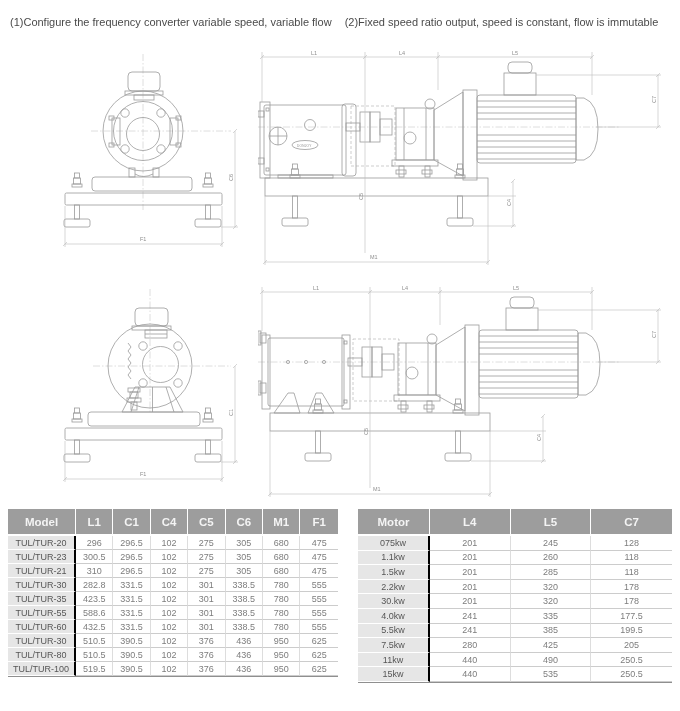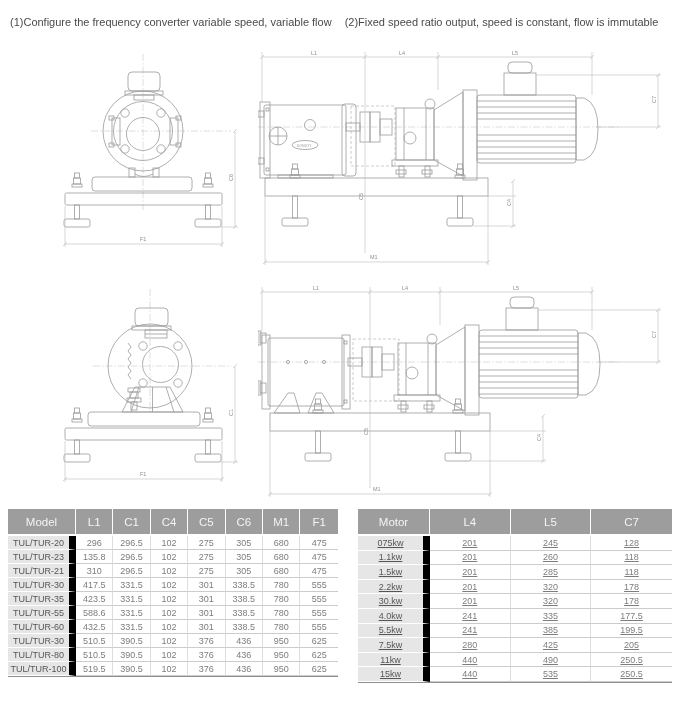--- a/index.html
+++ b/index.html
@@ -13,28 +13,28 @@
   .dim{stroke:#bcbcbc;stroke-width:.6;fill:none;}
   .cl{stroke:#c3c3c3;stroke-width:.55;fill:none;stroke-dasharray:7 2 1.5 2;}
   .dsh{stroke:#adadad;stroke-width:.6;fill:none;stroke-dasharray:3 2;}
   .dimlbl{font-family:"Liberation Sans",sans-serif;font-size:5.5px;fill:#8f8f8f;}
   .brand{font-family:"Liberation Sans",sans-serif;font-size:3.2px;fill:#8f8f8f;letter-spacing:.2px;}
   
   table{border-collapse:separate;border-spacing:0;table-layout:fixed;position:absolute;
         border-bottom:1px solid #8f8f8f;}
   #dims-table{left:8px;top:509px;width:330px;}
   #motor-table{left:358px;top:509px;width:314px;}
-  th{background:#9d9d9d;color:#f4f4f4;font-size:11.5px;font-weight:400;height:23px;
+  th{background:#9d9d9d;color:#f4f4f4;font-size:11.5px;font-weight:700;height:23px;
      border-bottom:2px solid #ffffff;}
   th:not(:last-child){border-right:1px solid #ffffff;}
   td{font-size:9px;color:#7d7d7d;text-align:center;height:13px;padding:0;
      border-bottom:1px solid #cccccc;background:#ffffff;}
   td:not(:last-child){border-right:1px solid #dddddd;}
-  td.rowhead{background:#e6e6e6;color:#565656;border-bottom:1px solid #ffffff;border-right:7px solid #000000;}
-  #motor-table td{height:13.6px;text-decoration:underline;}
+  td.rowhead{background:#e6e6e6;color:#565656;border-bottom:1px solid #ffffff;border-right:2px solid #000000;}
+  #motor-table td{height:13.6px;}
 </style>
 </head>
 <body>
 
 <div class="page">
 
   <div class="note">
     <span class="gap">(1)Configure the frequency converter variable speed, variable flow</span><span>(2)Fixed speed ratio output, speed is constant, flow is immutable</span>
   </div>
 
@@ -379,41 +379,41 @@
           <td>296</td>
           <td>296.5</td>
           <td>102</td>
           <td>275</td>
           <td>305</td>
           <td>680</td>
           <td>475</td>
         </tr>
         <tr>
           <td class="rowhead">TUL/TUR-23</td>
-          <td>135.8</td>
+          <td>300.5</td>
           <td>296.5</td>
           <td>102</td>
           <td>275</td>
           <td>305</td>
           <td>680</td>
           <td>475</td>
         </tr>
         <tr>
           <td class="rowhead">TUL/TUR-21</td>
           <td>310</td>
           <td>296.5</td>
           <td>102</td>
           <td>275</td>
           <td>305</td>
           <td>680</td>
           <td>475</td>
         </tr>
         <tr>
           <td class="rowhead">TUL/TUR-30</td>
-          <td>417.5</td>
+          <td>282.8</td>
           <td>331.5</td>
           <td>102</td>
           <td>301</td>
           <td>338.5</td>
           <td>780</td>
           <td>555</td>
         </tr>
         <tr>
           <td class="rowhead">TUL/TUR-35</td>
           <td>423.5</td>

